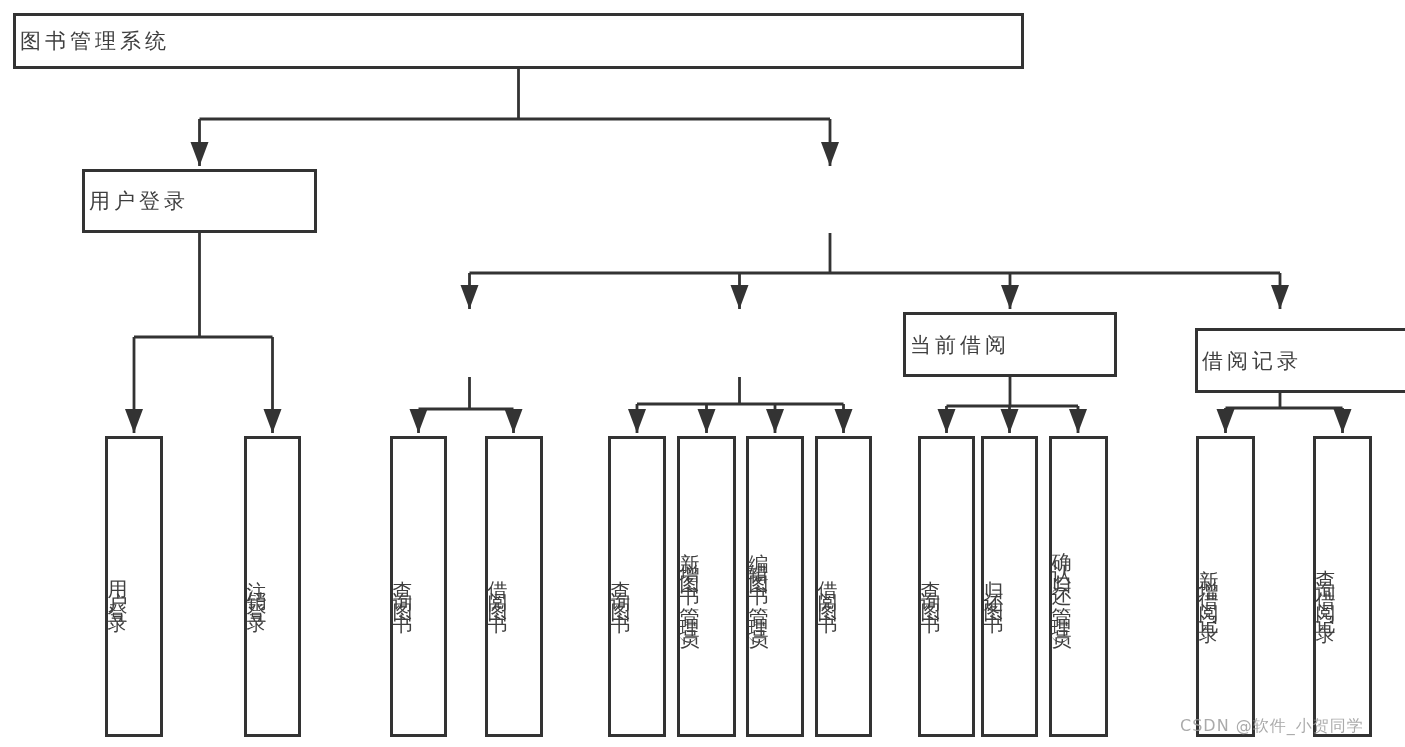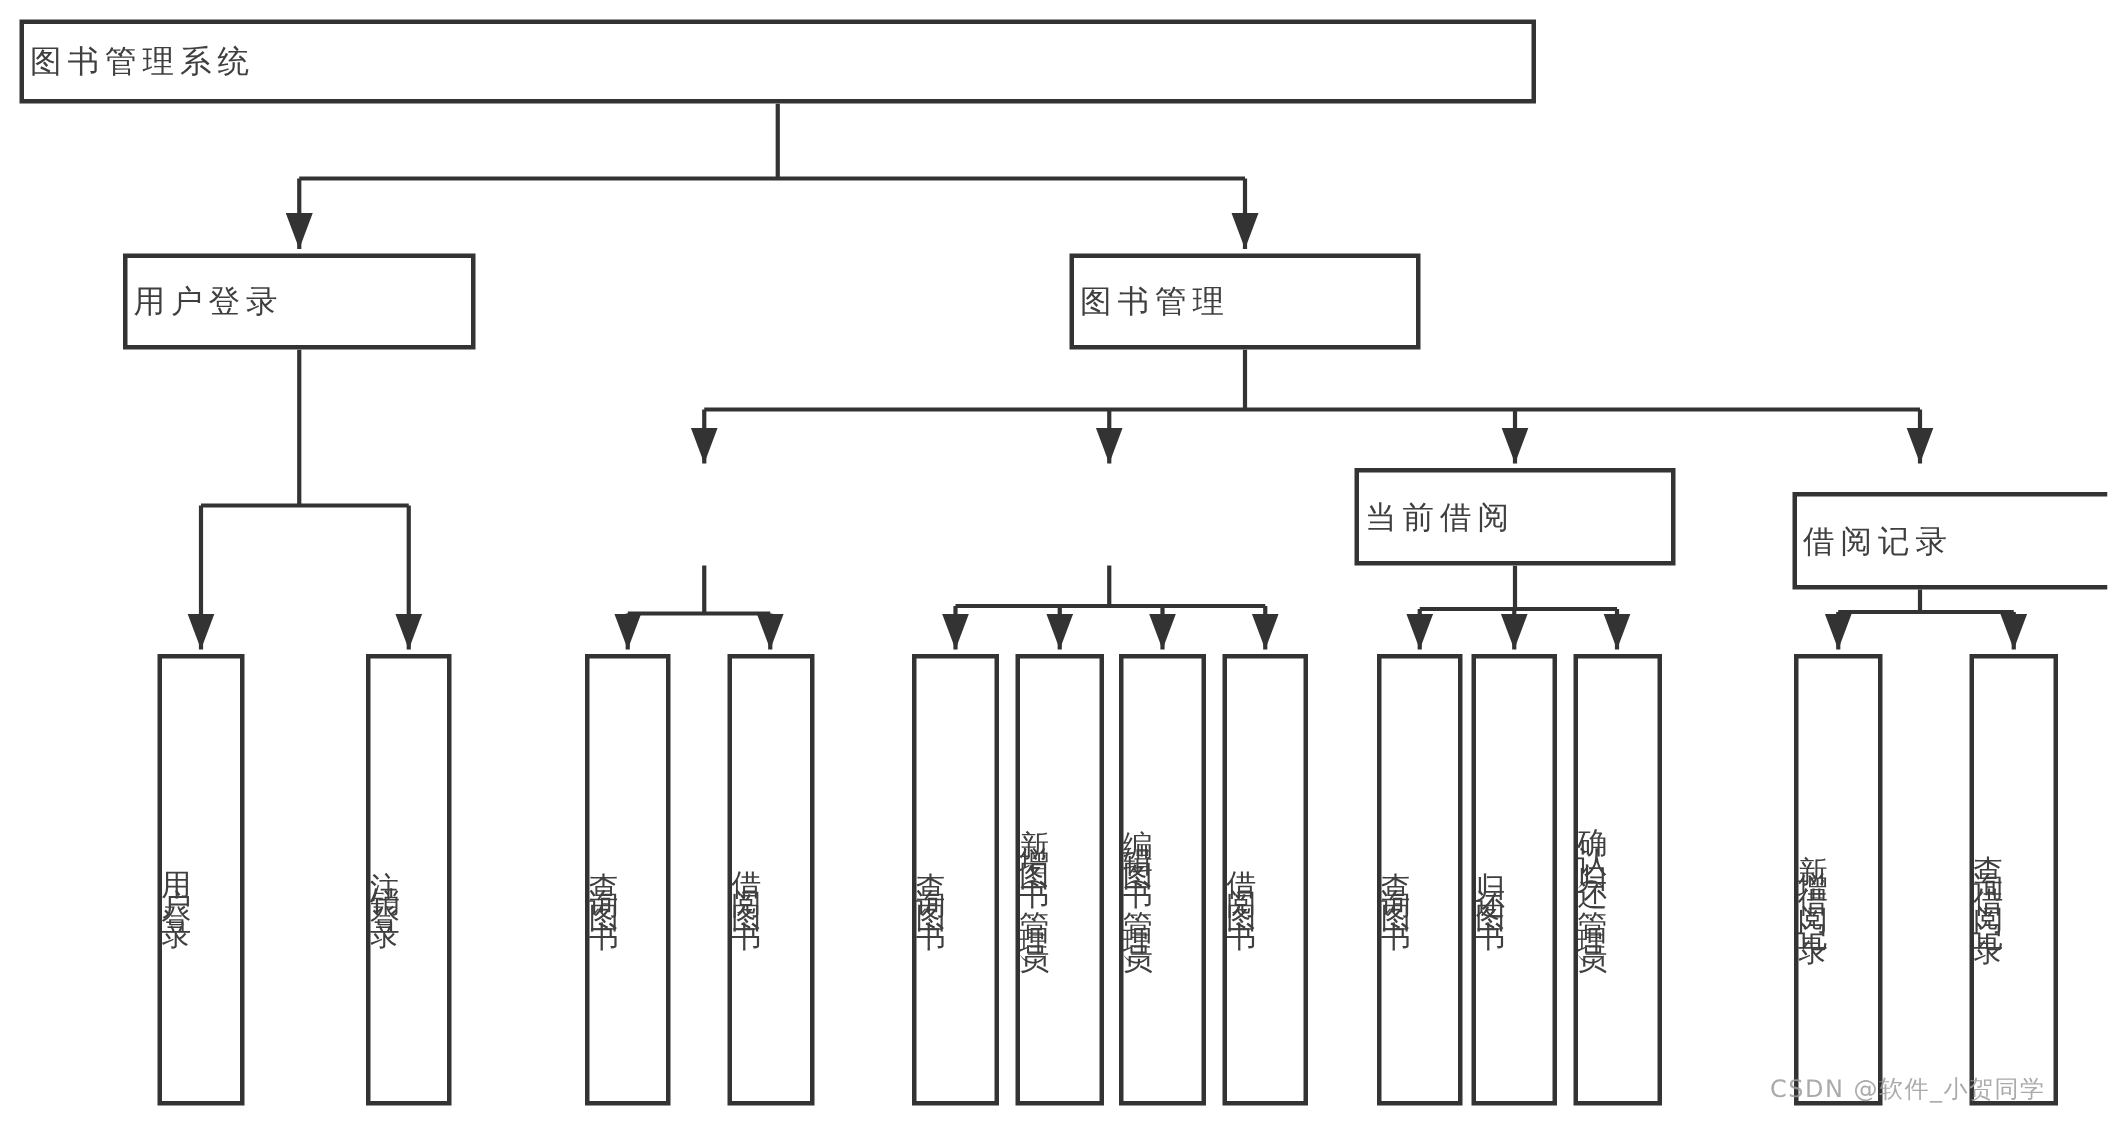--- a/index.html
+++ b/index.html
@@ -99,23 +99,20 @@
     </g>
   </svg>
 
   <div class="box" style="left:13px;top:13px;width:1011px;height:56px;">
     <span class="h-label">图书管理系统</span>
   </div>
 
   <div class="box" style="left:82px;top:169px;width:235px;height:64px;">
     <span class="h-label">用户登录</span>
   </div>
-  <div class="box" style="left:713px;top:169px;width:234px;height:64px;">
-    <span class="h-label">图书管理</span>
-  </div>
 
   <div class="box" style="left:903px;top:312px;width:214px;height:65px;">
     <span class="h-label">当前借阅</span>
   </div>
   <div class="box" style="left:1173px;top:328px;width:258px;height:65px;margin-left:22px;">
     <span class="h-label">借阅记录</span>
   </div>
 
   <div class="box" style="left:105px;top:436px;width:58px;height:301px;">
     <span class="v-label">用户登录</span>

